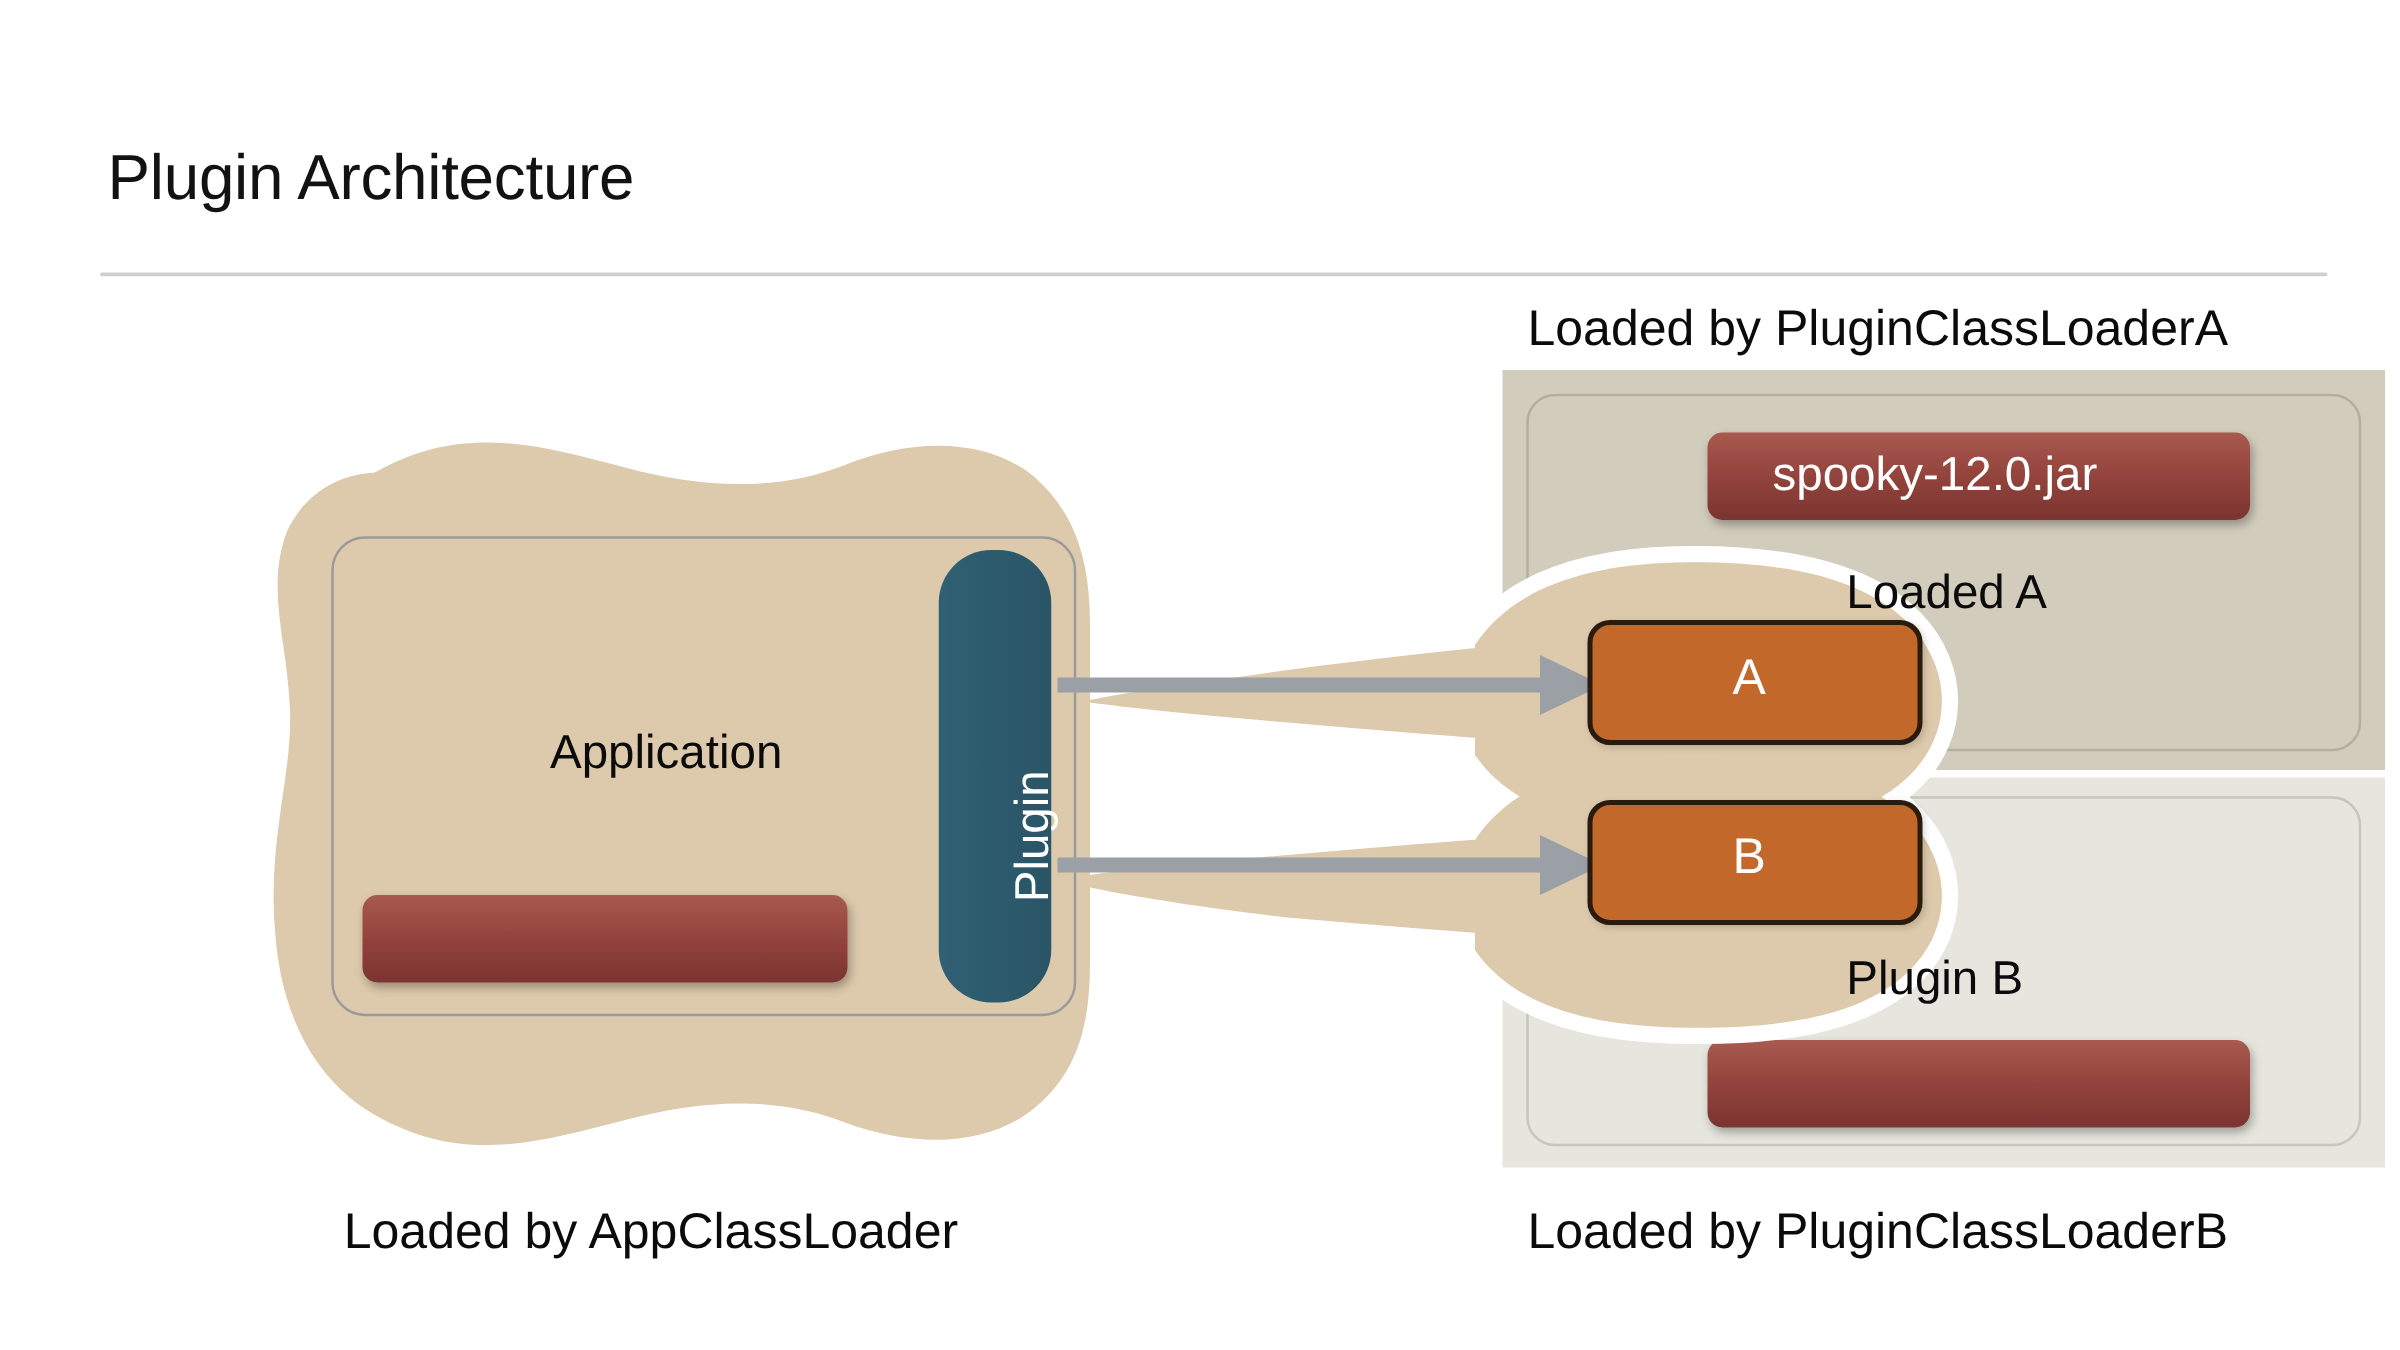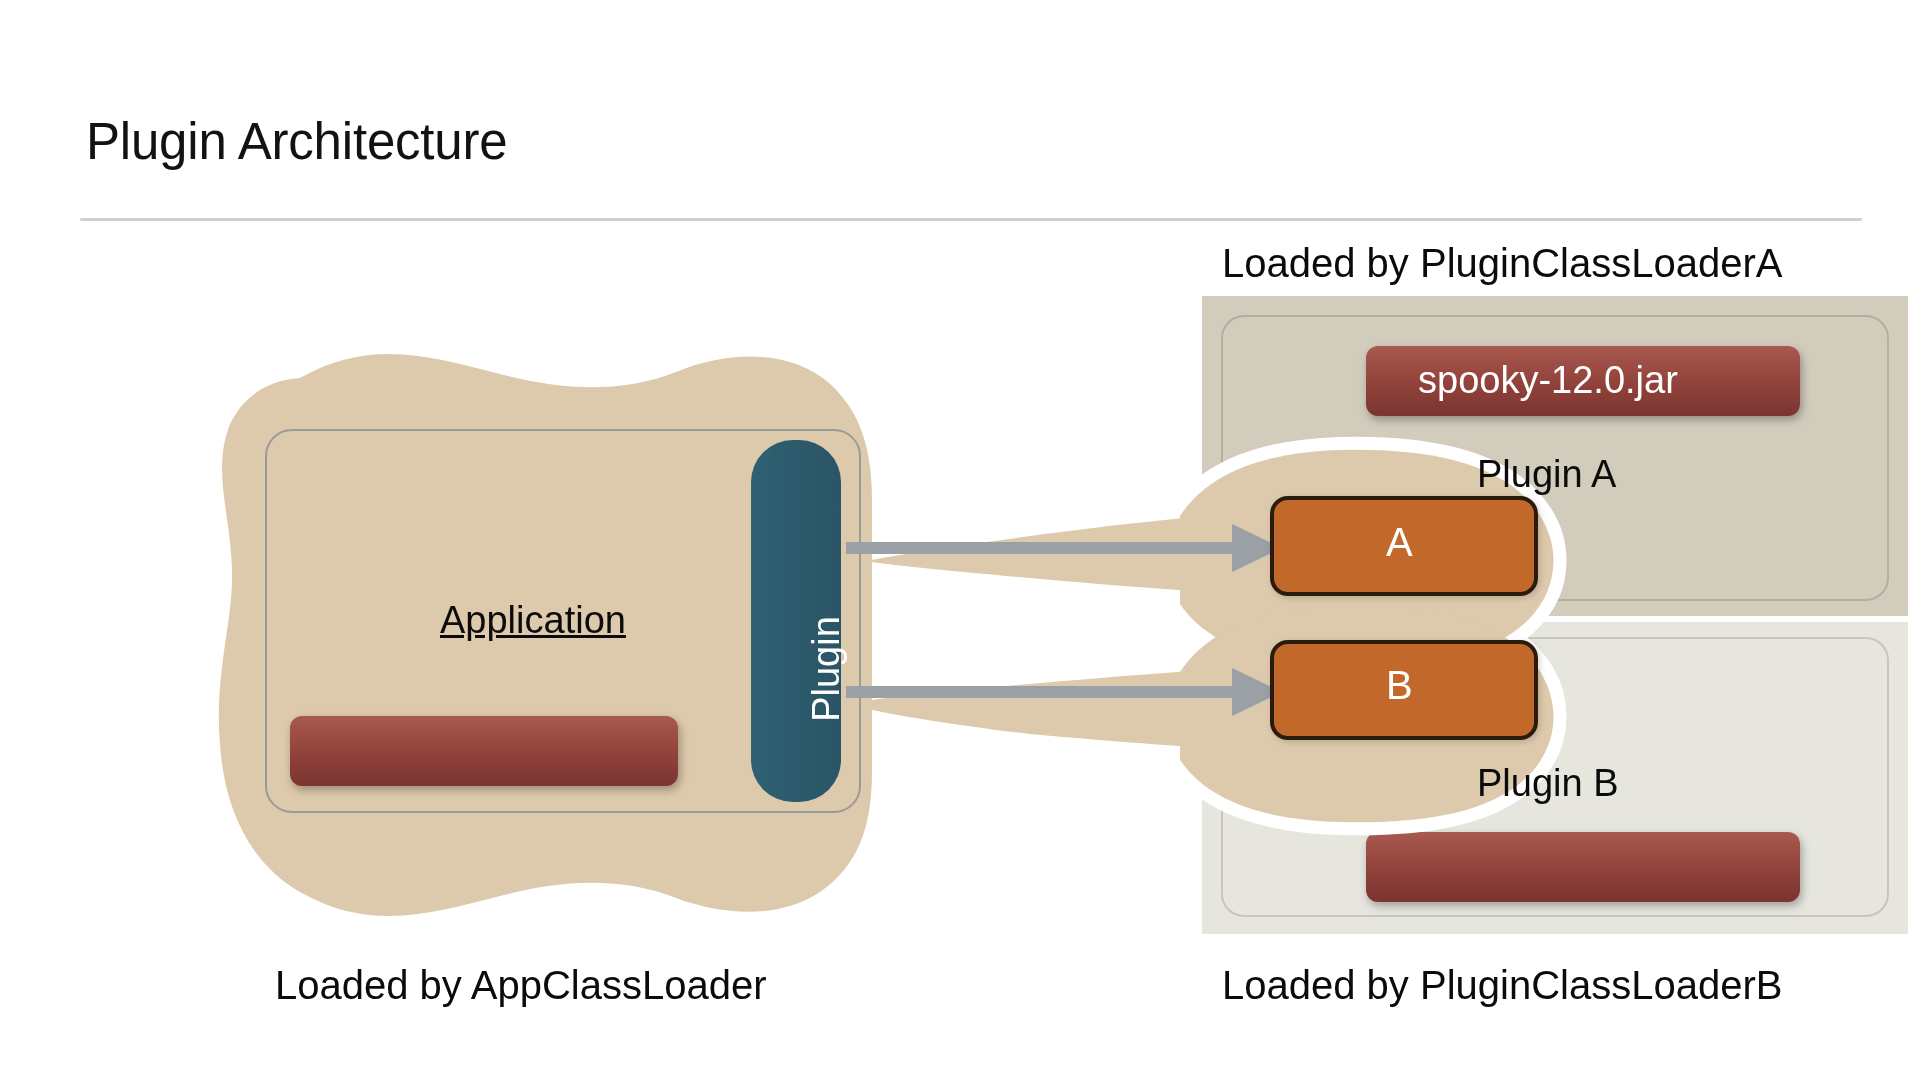--- a/index.html
+++ b/index.html
@@ -20,21 +20,21 @@
   }
   .cap{
     position:absolute;font-size:40px;line-height:1;color:#0b0b0b;white-space:nowrap;
   }
   #cap-app{left:232px;top:965px;margin-left:43px;}
   #cap-a{left:1222px;top:243px;}
   #cap-b{left:1222px;top:965px;}
   .boxlabel{
     position:absolute;font-size:38px;line-height:1;color:#0b0b0b;white-space:nowrap;
   }
-  #lbl-application{left:440px;top:601px;text-decoration:underline;}
+  #lbl-application{left:440px;top:583px;}
   #lbl-plugin-a{left:1477px;top:455px;}
   #lbl-plugin-b{left:1477px;top:764px;}
   .plugin-vert{
     position:absolute;left:711px;top:554px;width:230px;height:230px;
     display:flex;align-items:center;justify-content:center;
     transform:rotate(-90deg);transform-origin:center center;
     font-size:38px;color:#ffffff;white-space:nowrap;pointer-events:none;
   }
   .jarlabel{
     position:absolute;font-size:38px;line-height:1;color:#ffffff;white-space:nowrap;
@@ -199,21 +199,21 @@
   </svg>
 
   <div class="slide-title">Plugin Architecture</div>
   <div class="title-rule"></div>
 
   <div class="cap" id="cap-app">Loaded by AppClassLoader</div>
   <div class="cap" id="cap-b">Loaded by PluginClassLoaderB</div>
   <div class="cap" id="cap-a">Loaded by PluginClassLoaderA</div>
 
   <div class="boxlabel" id="lbl-application">Application</div>
-  <div class="boxlabel" id="lbl-plugin-a">Plugin A</div>
+  <div class="boxlabel" id="lbl-plugin-a">Loaded A</div>
   <div class="boxlabel" id="lbl-plugin-b">Plugin B</div>
 
   <div class="plugin-vert">Plugin</div>
 
   <div class="jarlabel" id="jar-12">spooky-12.0.jar</div>
 
   <div class="abtext" id="ab-a">A</div>
   <div class="abtext" id="ab-b">B</div>
 
 </div>

